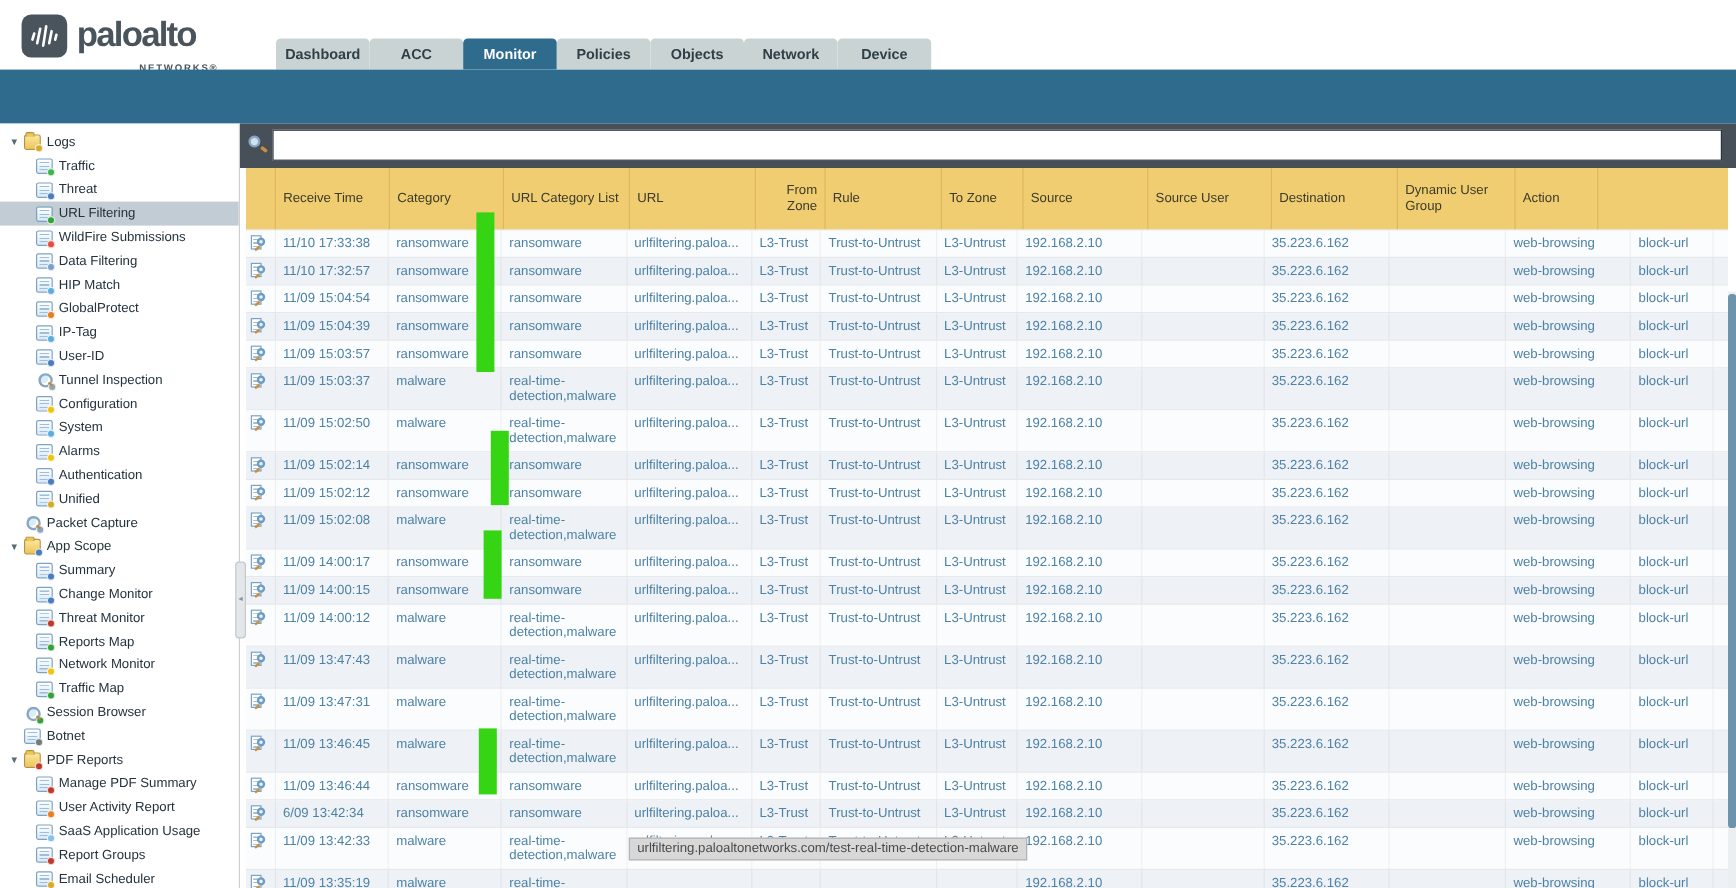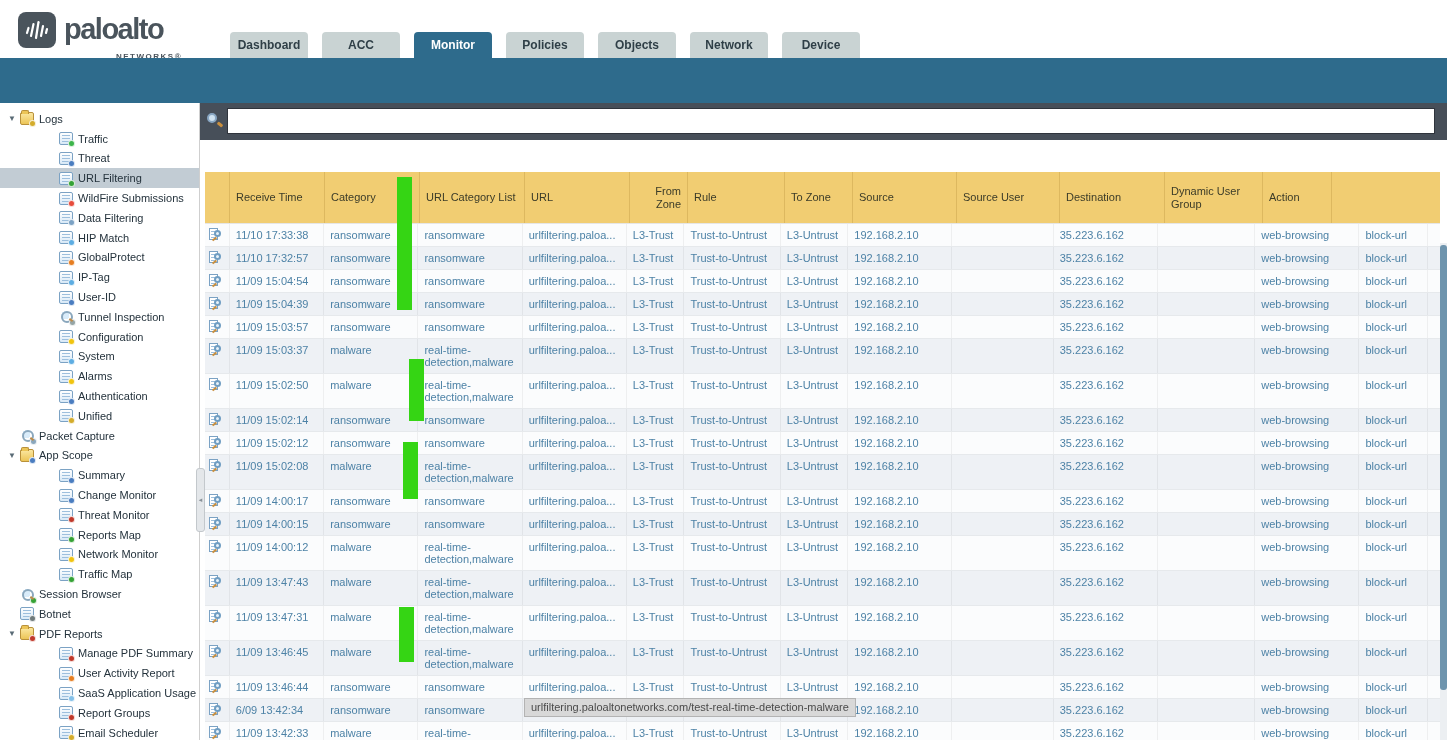--- a/index.html
+++ b/index.html
@@ -11,35 +11,35 @@
   .top-header { position:absolute; left:0; top:0; width:100%; height:58px; background:#fff; }
   .logo-wrap { position:absolute; left:18px; top:12px; display:flex; align-items:flex-start; }
   .logo-box { width:38px; height:36px; background:#4a545c; border-radius:8px;
     display:flex; align-items:center; justify-content:center; }
   .wordmark { margin-left:8px; color:#4a545c; font-size:29px; font-weight:600;
     letter-spacing:-1.5px; line-height:34px; }
   .networks { position:absolute; left:98px; top:40px; color:#4a545c; font-size:8px;
     letter-spacing:1.5px; font-weight:600; }
 
   
-  .tab-bar { position:absolute; left:230px; top:32px; height:26px; display:flex; gap:14px; }
+  .tab-bar { position:absolute; left:230px; top:32px; height:26px; display:flex; gap:0; }
   .tab { width:78px; height:26px; background:#c9d3d3; color:#2f3f47; font-size:12px;
     font-weight:600; text-align:center; line-height:26px; border-radius:4px 4px 0 0;
     cursor:pointer; }
   .tab.active { background:#2e6b8c; color:#fff; }
 
   
   .teal-band { position:absolute; left:0; top:58px; width:100%; height:45px; background:#2e6b8c; }
 
   
   .sidebar { position:absolute; left:0; top:103px; width:200px; height:637px;
     background:#fff; border-right:1px solid #cfcfcf; overflow:hidden; padding-top:6px; }
   .side-item { display:flex; align-items:center; height:19.8px; padding-left:8px;
     font-size:11px; color:#24323c; cursor:pointer; white-space:nowrap; }
-  .side-item.d1 { padding-left:47px; }
+  .side-item.d1 { padding-left:18px; }
   .side-item.selected { background:#c2ccd4; }
   .tri { width:12px; font-size:8px; color:#5a6b76; flex:none; }
   .ico { width:14px; height:13px; margin-right:5px; position:relative; flex:none;
     border-radius:2px; }
   .ico.doc { background:linear-gradient(#ffffff,#d8e9f7); border:1px solid #7ba2c4; }
   .ico.doc::before { content:""; position:absolute; left:2px; right:2px; top:2px; height:7px;
     background:repeating-linear-gradient(#9dbfdd 0 1px, transparent 1px 3px); }
   .ico.folder { background:linear-gradient(#fbe7a0,#ecc557); border:1px solid #b9913a; }
   .ico.folder::before { content:""; position:absolute; left:0px; top:-3px; width:6px; height:3px;
     background:#ecc557; border:1px solid #b9913a; border-bottom:none; border-radius:2px 2px 0 0; }
@@ -63,21 +63,21 @@
   .search-icon { position:absolute; left:7px; top:10px; width:16px; height:16px; }
   .search-icon .lens { position:absolute; left:0; top:0; width:10px; height:10px;
     border:2px solid #88a6c2; border-radius:50%; background:#cfe2f0; }
   .search-icon .handle { position:absolute; left:10px; top:10px; width:6px; height:3px;
     background:#c98f3e; transform:rotate(38deg); border-radius:1px; }
   .search-input { position:absolute; left:27px; top:5px; width:1208px; height:26px;
     background:#fff; border:1px solid #2f343c; font-size:12px; padding:0 6px; color:#333;
     outline:none; }
 
   
-  .table-zone { position:absolute; left:5px; top:37px; right:7px; bottom:0; background:#fff;margin-top:32px; }
+  .table-zone { position:absolute; left:5px; top:37px; right:7px; bottom:0; background:#fff; }
   .thead { display:flex; height:52px; background:#f1cd72; border-bottom:1px solid #e6e6e6; }
   .th { font-size:11px; color:#3b3b28; padding:4px 6px; display:flex; align-items:center;
     border-right:1px solid #ddb85f; line-height:13px; cursor:pointer; }
   .th.filler { border-right:none; flex:1; }
   .rows {}
   .row { display:flex; min-height:22px; border-bottom:1px solid #e6e9ec; cursor:pointer; }
   .row.odd  { background:#fbfcfd; }
   .row.even { background:#eef1f5; }
   .cell { font-size:11px; color:#4d82a6; padding:5px 6px; line-height:12px;
     border-right:1px solid rgba(0,0,0,0.05); overflow:hidden; }

